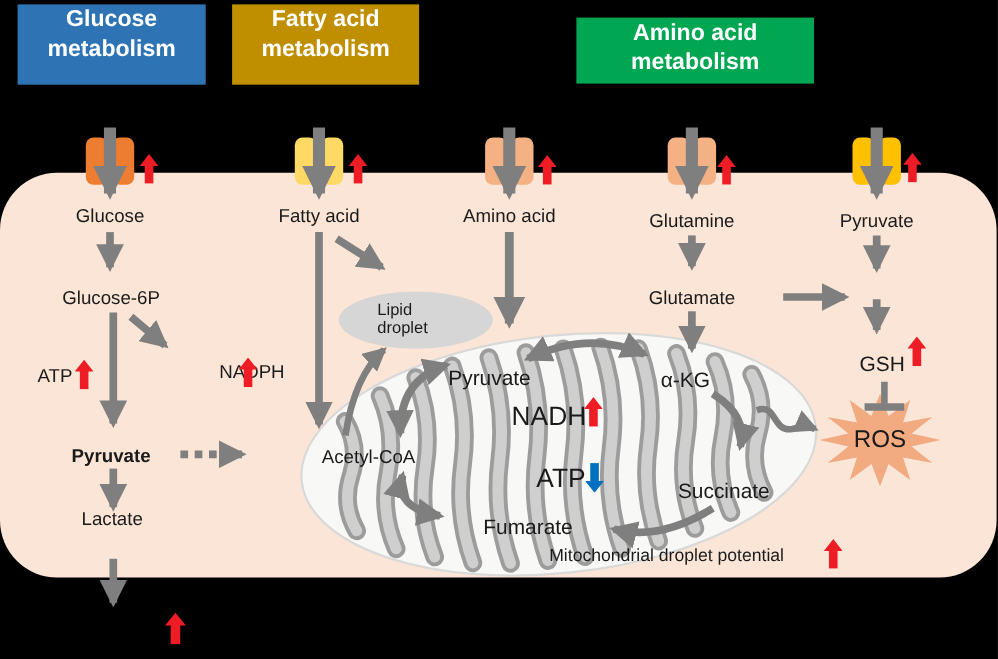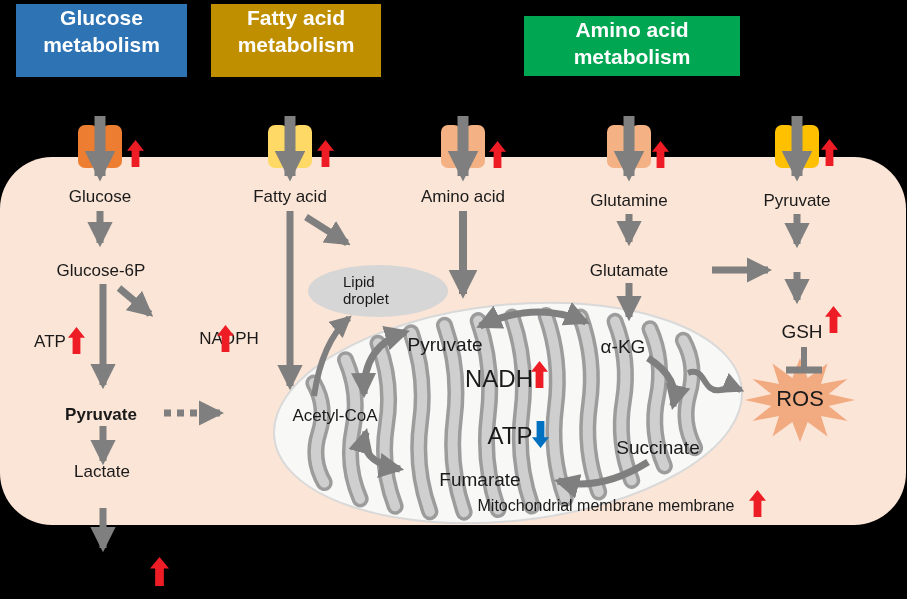--- a/index.html
+++ b/index.html
@@ -181,21 +181,21 @@
   <div class="lbl md" style="left:499px;top:365px;">NADH</div>
   <div class="lbl md" style="left:510px;top:422px;">ATP</div>
   <div class="lbl lg" style="left:480px;top:469px;">Fumarate</div>
   <div class="lbl lg" style="left:658px;top:437px;">Succinate</div>
   <div class="lbl lg" style="left:623px;top:336px;">α-KG</div>
   <div class="lbl" style="left:629px;top:191px;">Glutamine</div>
   <div class="lbl" style="left:629px;top:261px;">Glutamate</div>
   <div class="lbl" style="left:797px;top:191px;">Pyruvate</div>
   <div class="lbl lg" style="left:802px;top:321px;">GSH</div>
   <div class="lbl xl" style="left:800px;top:386px;">ROS</div>
-  <div class="lbl sm" style="left:606px;top:497px;font-size:16px;">Mitochondrial membrane membrane</div>
+  <div class="lbl sm" style="left:606px;top:497px;font-size:16px;">Mitochondrial droplet potential</div>
 
   <div class="ind" style="left:127px;top:140px;"></div>
   <div class="ind" style="left:317px;top:140px;"></div>
   <div class="ind" style="left:489px;top:141px;"></div>
   <div class="ind" style="left:652px;top:141px;"></div>
   <div class="ind" style="left:821px;top:139px;"></div>
   <div class="ind" style="left:68px;top:327px;"></div>
   <div class="ind" style="left:217px;top:325px;"></div>
   <div class="ind" style="left:531px;top:361px;"></div>
   <div class="ind down" style="left:532px;top:421px;"></div>

